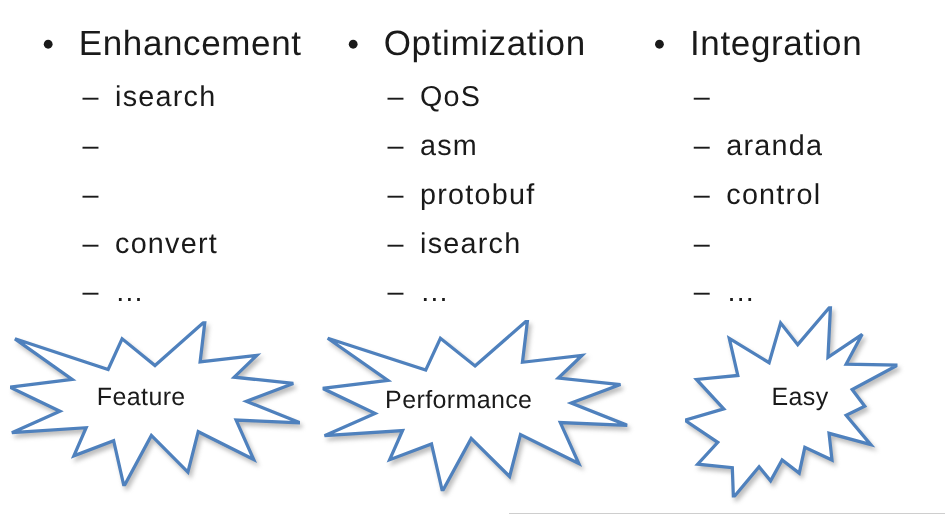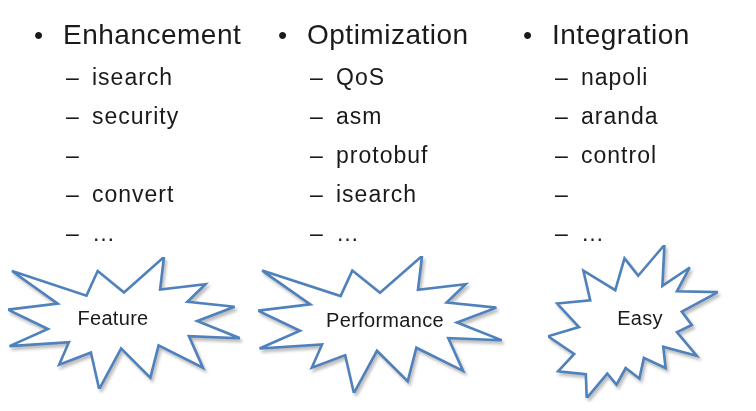--- a/index.html
+++ b/index.html
@@ -41,41 +41,40 @@
     stroke:var(--burst-stroke,#4F81BD);
     stroke-width:2.6;
     stroke-linejoin:miter;
   }
   .burst-label{
     position:absolute;display:flex;align-items:center;justify-content:center;
     font-size:20px;letter-spacing:0.3px;line-height:1;
     pointer-events:none;
   }
   .burst-label.feature{left:8px;top:257px;width:232px;height:132px;transform:translate(-11px,-5px);}
-  .burst-label.performance{left:270px;top:256px;width:244px;height:137px;transform:translate(-7px,-5px);text-align:right;}
+  .burst-label.performance{left:252px;top:256px;width:244px;height:137px;transform:translate(-7px,-5px);text-align:right;}
   .burst-label.easy{left:552px;top:245px;width:170px;height:153px;transform:translate(3px,-4px);}
 </style>
 </head>
 <body>
 
 <div class="slide">
 
   <div class="col col-1">
     <div class="heading">
       <span class="bullet">•</span>
       <span>Enhancement</span>
     </div>
     <div class="items">
       <div class="item">
         <span class="dash">–</span>
         <span>isearch</span>
       </div>
       <div class="item">
         <span class="dash">–</span>
-        <span>security</span>
       </div>
       <div class="item">
         <span class="dash">–</span>
       </div>
       <div class="item">
         <span class="dash">–</span>
         <span>convert</span>
       </div>
       <div class="item">
         <span class="dash">–</span>
@@ -114,21 +113,20 @@
   </div>
 
   <div class="col col-3">
     <div class="heading">
       <span class="bullet">•</span>
       <span>Integration</span>
     </div>
     <div class="items">
       <div class="item">
         <span class="dash">–</span>
-        <span>napoli</span>
       </div>
       <div class="item">
         <span class="dash">–</span>
         <span>aranda</span>
       </div>
       <div class="item">
         <span class="dash">–</span>
         <span>control</span>
       </div>
       <div class="item">

